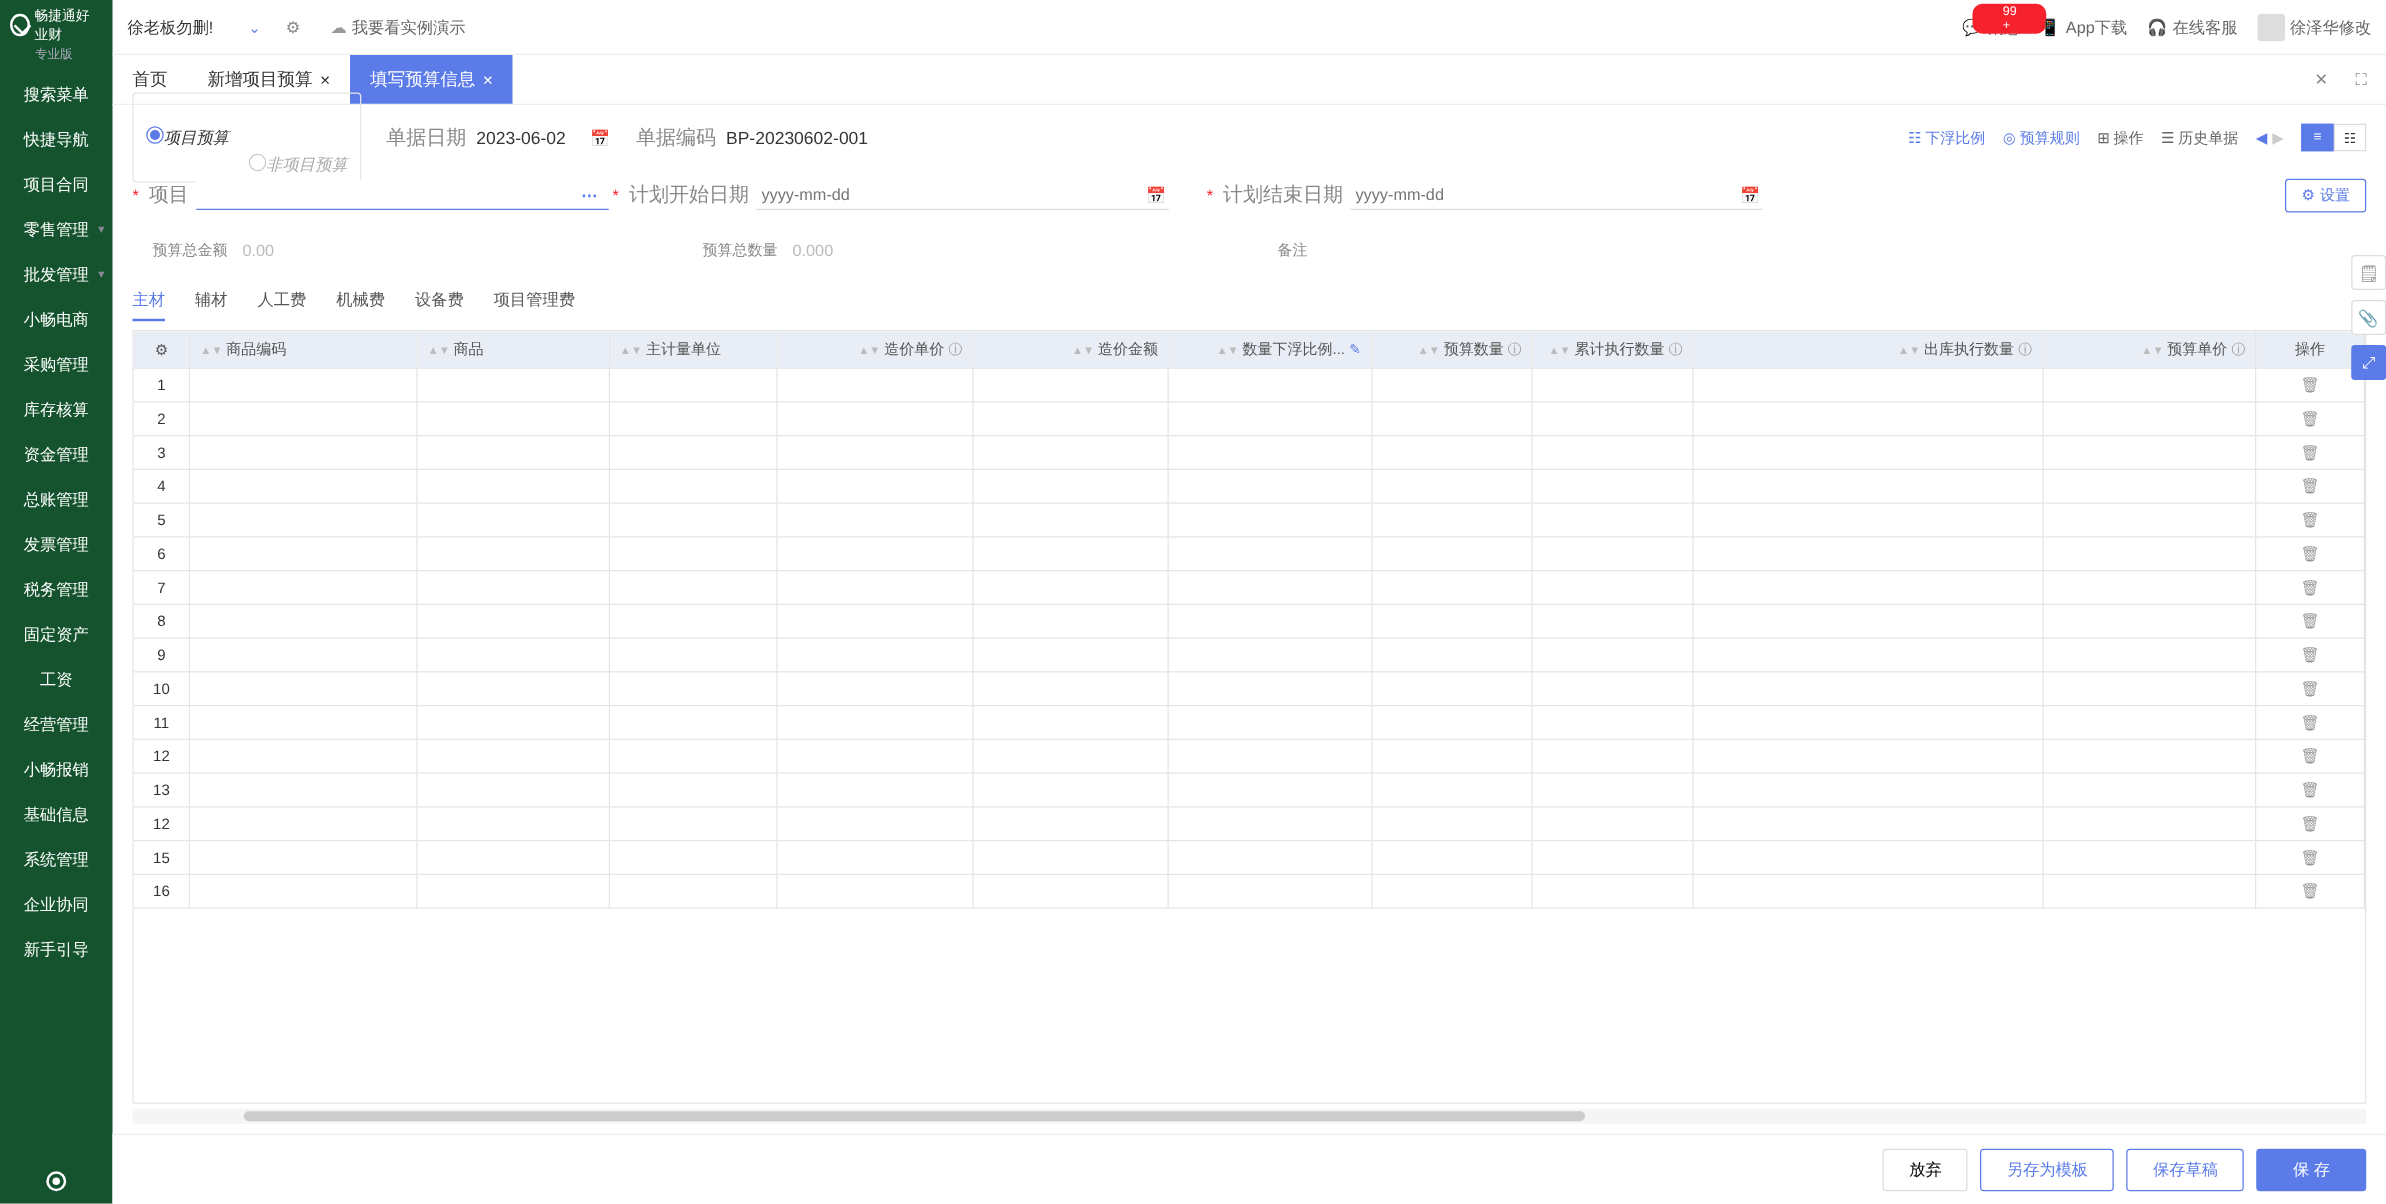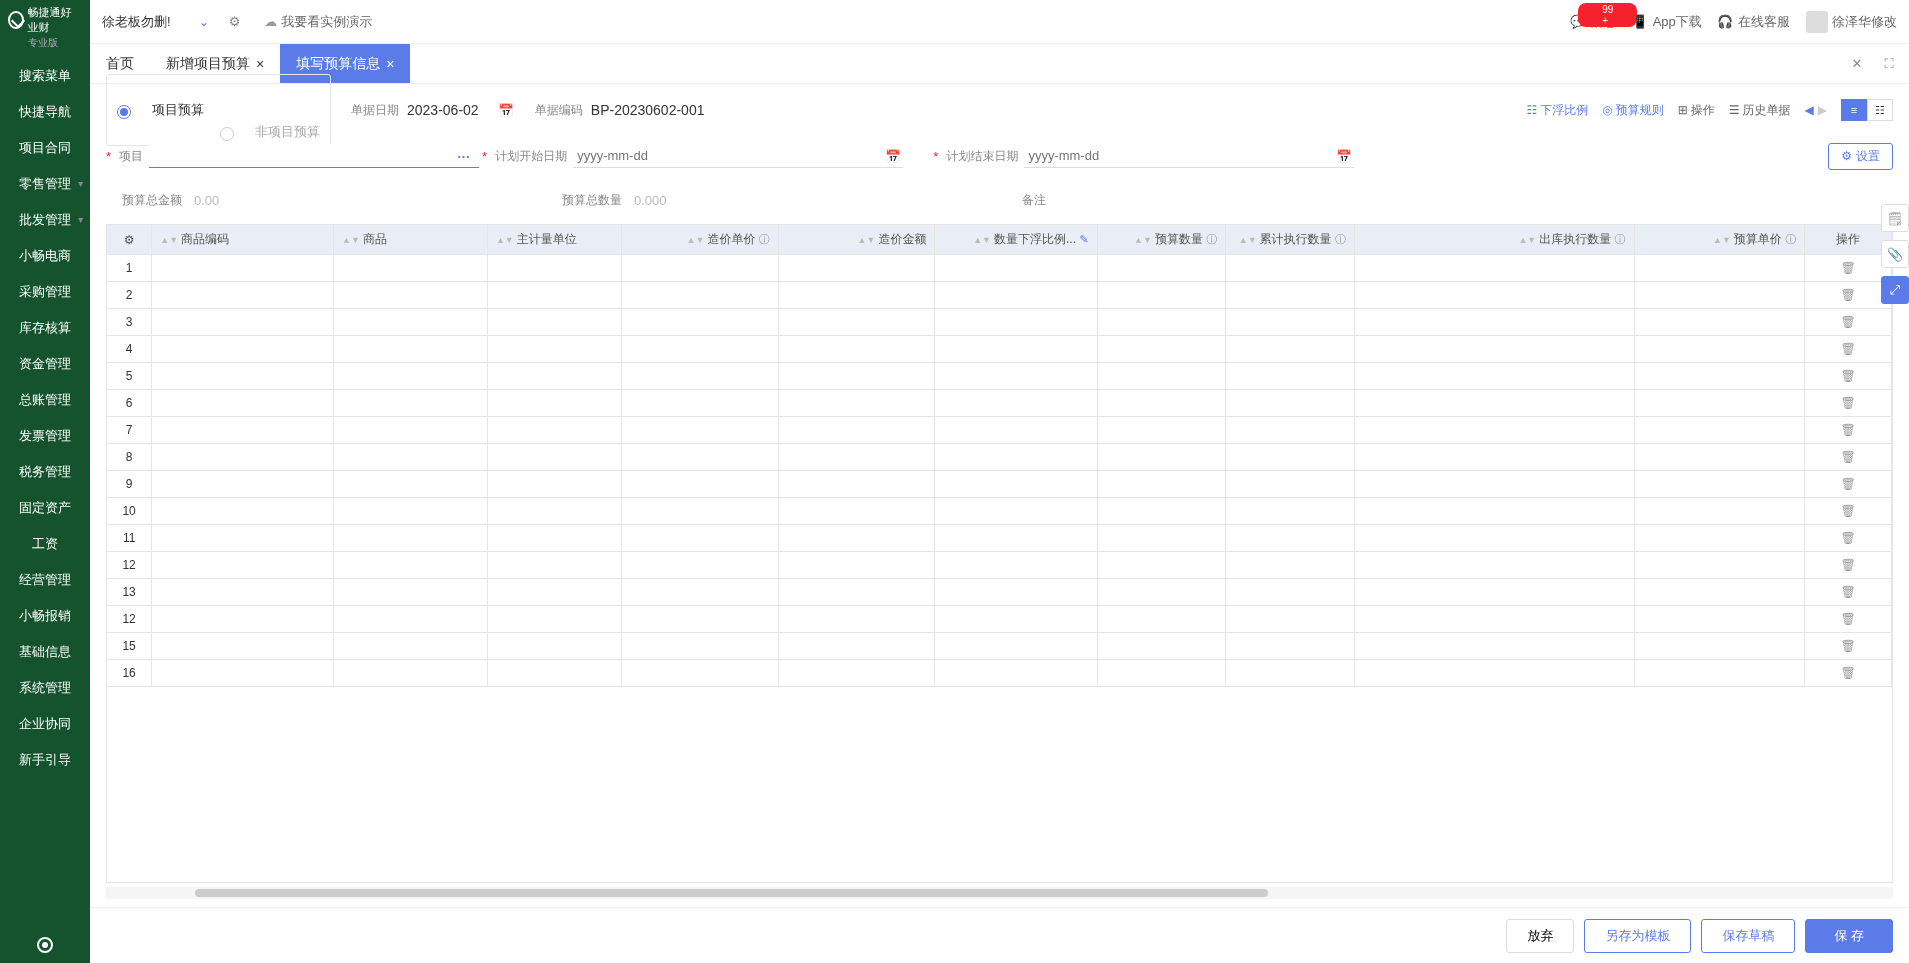--- a/index.html
+++ b/index.html
@@ -41,26 +41,26 @@
     .tab-close { font-size: 14px; line-height: 1; }
     .tabs-right { margin-left: auto; display: flex; align-items: center; gap: 8px; padding-right: 8px; }
     .icon-btn { width: 24px; height: 24px; display: flex; align-items: center; justify-content: center; color: #888; cursor: pointer; }
     
     
     .content { flex: 1; padding: 8px 16px; display: flex; flex-direction: column; min-height: 0; position: relative; }
     
     
     .form-row1 { display: flex; align-items: center; gap: 20px; height: 36px; }
     .radio-group { display: flex; align-items: center; gap: 16px; border: 1px solid #e5e5e5; padding: 4px 10px; border-radius: 3px; }
-    .radio-opt { display: flex; align-items: flex-end; gap: 21px; font-size: 13px; }
+    .radio-opt { display: flex; align-items: flex-start; gap: 0; font-size: 13px; font-style: italic; }
     .radio-circle { width: 14px; height: 14px; border: 1px solid #ccc; border-radius: 50%; display: inline-block; position: relative; }
     .radio-circle.checked { border-color: #5b7ce8; }
     .radio-circle.checked::after { content: ''; position: absolute; top: 2px; left: 2px; width: 8px; height: 8px; background: #5b7ce8; border-radius: 50%; }
     .radio-opt.unchecked { color: #aaa; margin-top: 44px; }
-    .field-label { font-size: 12px; color: #888; }
+    .field-label { font-size: 16px; color: #888; }
     .date-value { font-size: 14px; color: #333; margin-left: -12px; }
     .cal-icon { color: #5b7ce8; }
     .toolbar-right { margin-left: auto; display: flex; align-items: center; gap: 14px; font-size: 12px; }
     .tb-link { color: #5b7ce8; display: flex; align-items: center; gap: 3px; cursor: pointer; }
     .tb-link.gray { color: #666; }
     .nav-arrows { display: flex; gap: 4px; }
     .view-toggle { display: flex; }
     .view-btn { width: 26px; height: 22px; border: 1px solid #ddd; display: flex; align-items: center; justify-content: center; cursor: pointer; font-size: 11px; }
     .view-btn.active { background: #5b7ce8; color: #fff; border-color: #5b7ce8; }
     
@@ -275,20 +275,28 @@
 
       <div class="form-row3">
         <span class="summary-label">预算总金额</span>
         <span class="summary-value" style="width:340px">0.00</span>
         <span class="summary-label">预算总数量</span>
         <span class="summary-value" style="width:340px">0.000</span>
         <span class="summary-label" style="width:60px">备注</span>
         <input class="remark-input" style="">
       </div>
 
+      <div class="sub-tabs" id="sub-tabs">
+          <span class="sub-tab active">主材</span>
+          <span class="sub-tab">辅材</span>
+          <span class="sub-tab">人工费</span>
+          <span class="sub-tab">机械费</span>
+          <span class="sub-tab">设备费</span>
+          <span class="sub-tab">项目管理费</span>
+        </div>
 
       <div class="table-wrap">
         <table>
           <thead>
             <tr>
               <th class="col-gear">⚙</th>
               <th class="col-code"><span class="sort-icons">▲▼</span><span>商品编码</span></th>
               <th class="col-name"><span class="sort-icons">▲▼</span><span>商品</span></th>
               <th class="col-unit"><span class="sort-icons">▲▼</span><span>主计量单位</span></th>
               <th class="col-price"><span class="sort-icons">▲▼</span><span>造价单价</span> <span class="help-icon">ⓘ</span></th>

